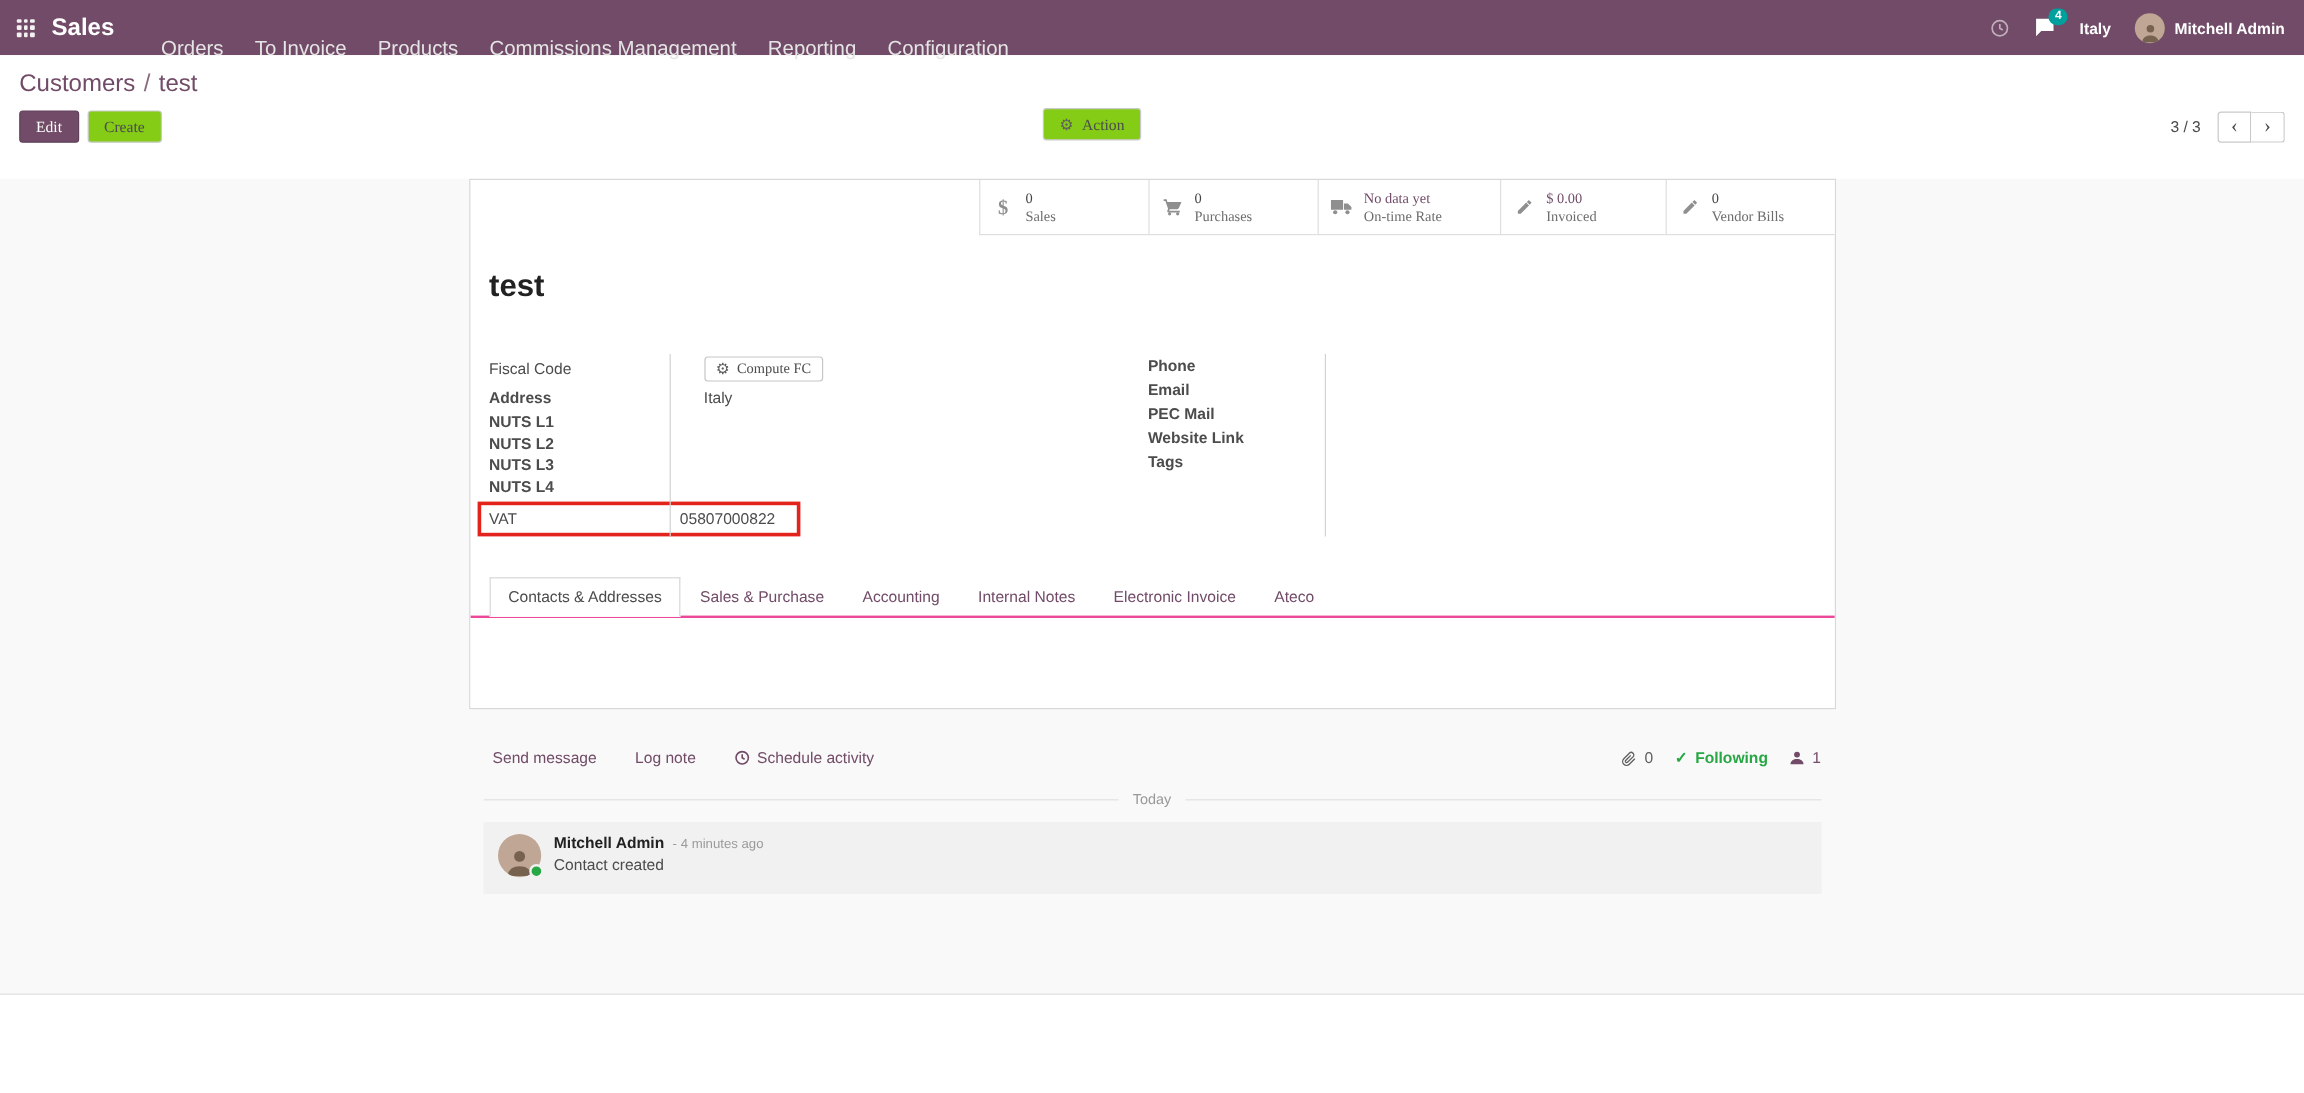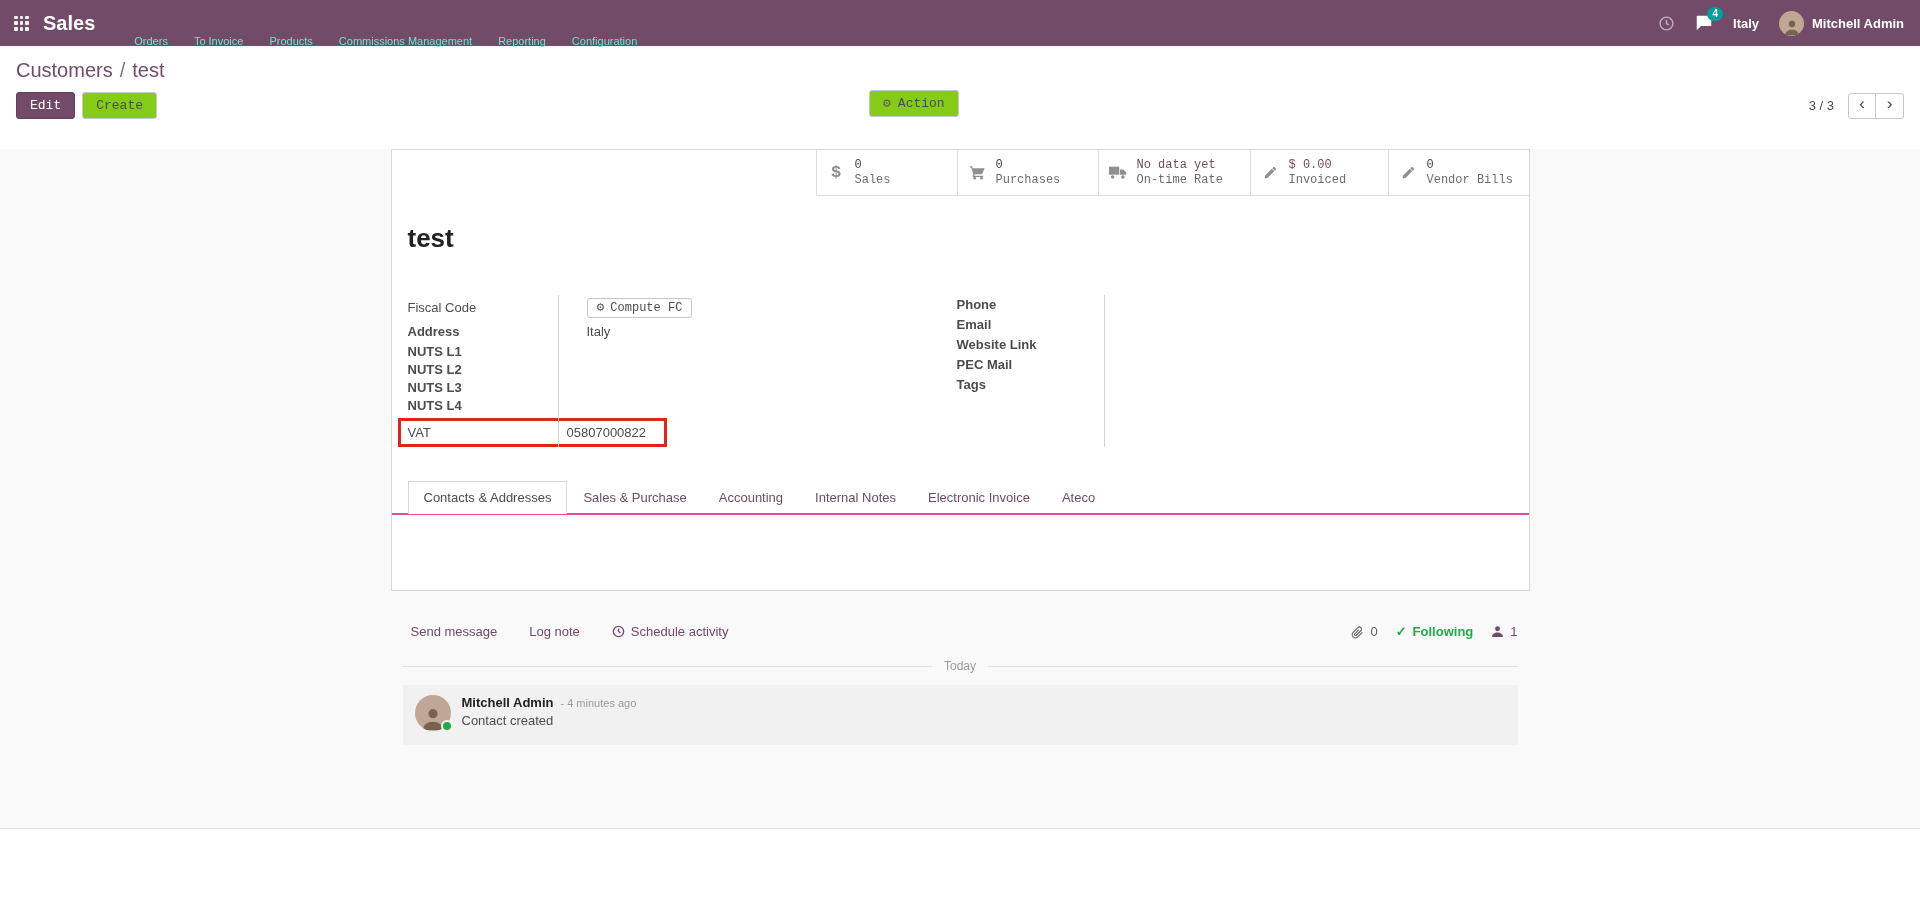--- a/index.html
+++ b/index.html
@@ -5,21 +5,21 @@
   * { box-sizing: border-box; margin: 0; padding: 0; }
   html,body { width:1920px; height:911px; }
   body {
     font-family: "Liberation Sans", sans-serif;
     font-size: 13px;
     color: #4c4c4c;
     background: #fff;
     overflow: hidden;
   }
   a { text-decoration: none; color: inherit; }
-  button { font-family: Liberation Mono, monospace; }
+  button { font-family: Liberation Serif, serif; }
 
   
   .navbar {
     height: 46px;
     background: #714B67;
     display: flex;
     align-items: center;
     color: #fff;
     padding: 0 16px 0 10px;
   }
@@ -29,21 +29,21 @@
     grid-template-columns: repeat(3, 1fr);
     gap: 2px;
     margin: 0 14px 0 4px;
     cursor: pointer;
     flex: none;
   }
   .apps-icon i { background: rgba(255,255,255,.92); border-radius: 1px; }
   .brand { font-size: 20px; font-weight: bold; margin-right: 26px; }
   .nav-menus { display: flex; height: 100%; }
   .nav-menus a {
-    color: #5eead4; font-size: 11px;
+    color: #e5e5e5; font-size: 17px;
     padding: 0 13px;
     display: flex; align-items: center;
     cursor: pointer;
     margin-top: 36px;
   }
   .systray { margin-left: auto; display: flex; align-items: center; gap: 20px; }
   .tray-icon { color: #fff; position: relative; display: flex; cursor: pointer; }
   .tray-icon.dim { opacity: .55; }
   .tray-badge {
     position: absolute; top: -8px; right: -10px;
@@ -401,24 +401,24 @@
 
       <div class="group group-right">
         <div class="vline"></div>
         <div class="frow">
           <span class="flabel bold">Phone</span>
         </div>
         <div class="frow">
           <span class="flabel bold">Email</span>
         </div>
         <div class="frow">
+          <span class="flabel bold">PEC Mail</span>
+        </div>
+        <div class="frow">
           <span class="flabel bold">Website Link</span>
-        </div>
-        <div class="frow">
-          <span class="flabel bold">PEC Mail</span>
         </div>
         <div class="frow">
           <span class="flabel bold">Tags</span>
         </div>
       </div>
     </div>
 
     <div class="tabs">
       <span class="tab active">Contacts &amp; Addresses</span>
       <span class="tab">Sales &amp; Purchase</span>

